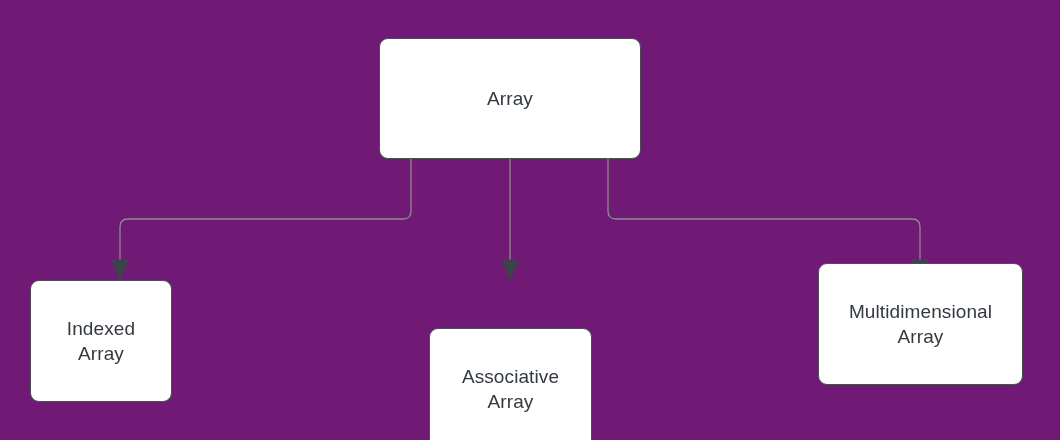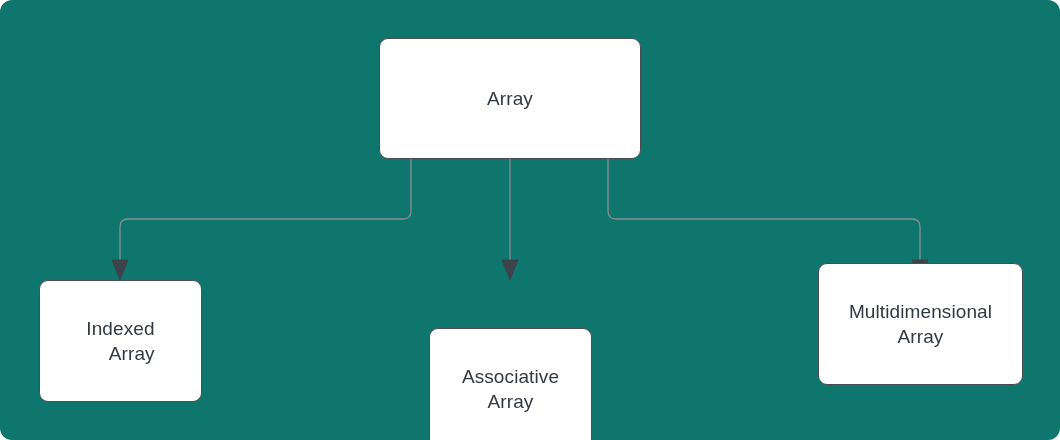--- a/index.html
+++ b/index.html
@@ -8,23 +8,22 @@
     padding: 0;
     background: #ffffff;
   }
   body {
     font-family: "Liberation Sans", sans-serif;
   }
   #canvas {
     position: relative;
     width: 1060px;
     height: 440px;
-    background: #0f766e;
+    background: #701a75;
     overflow: hidden;
-    border-radius: 12px;
   }
   #edge-layer {
     position: absolute;
     left: 0;
     top: 0;
     width: 1060px;
     height: 440px;
   }
   .node {
     position: absolute;
@@ -39,21 +38,21 @@
   }
   .node-label {
     color: #333940;
     font-size: 19px;
     line-height: 25px;
     font-family: "Liberation Sans", sans-serif;
     white-space: pre-line;
     letter-spacing: 0.1px;
   }
   #node-root   { left: 379px; top: 38px;  width: 262px; height: 121px; }
-  #node-child0 { left: 39px;  top: 280px; width: 163px; height: 122px; text-align: right; }
+  #node-child0 { left: 30px;  top: 280px; width: 142px; height: 122px; }
   #node-child1 { left: 429px; top: 280px; width: 163px; height: 122px; margin-top: 48px; }
   #node-child2 { left: 818px; top: 263px; width: 205px; height: 122px; }
 </style>
 </head>
 <body>
 
 <div id="canvas">
 
   <svg id="edge-layer" viewBox="0 0 1060 440" xmlns="http://www.w3.org/2000/svg">
 

